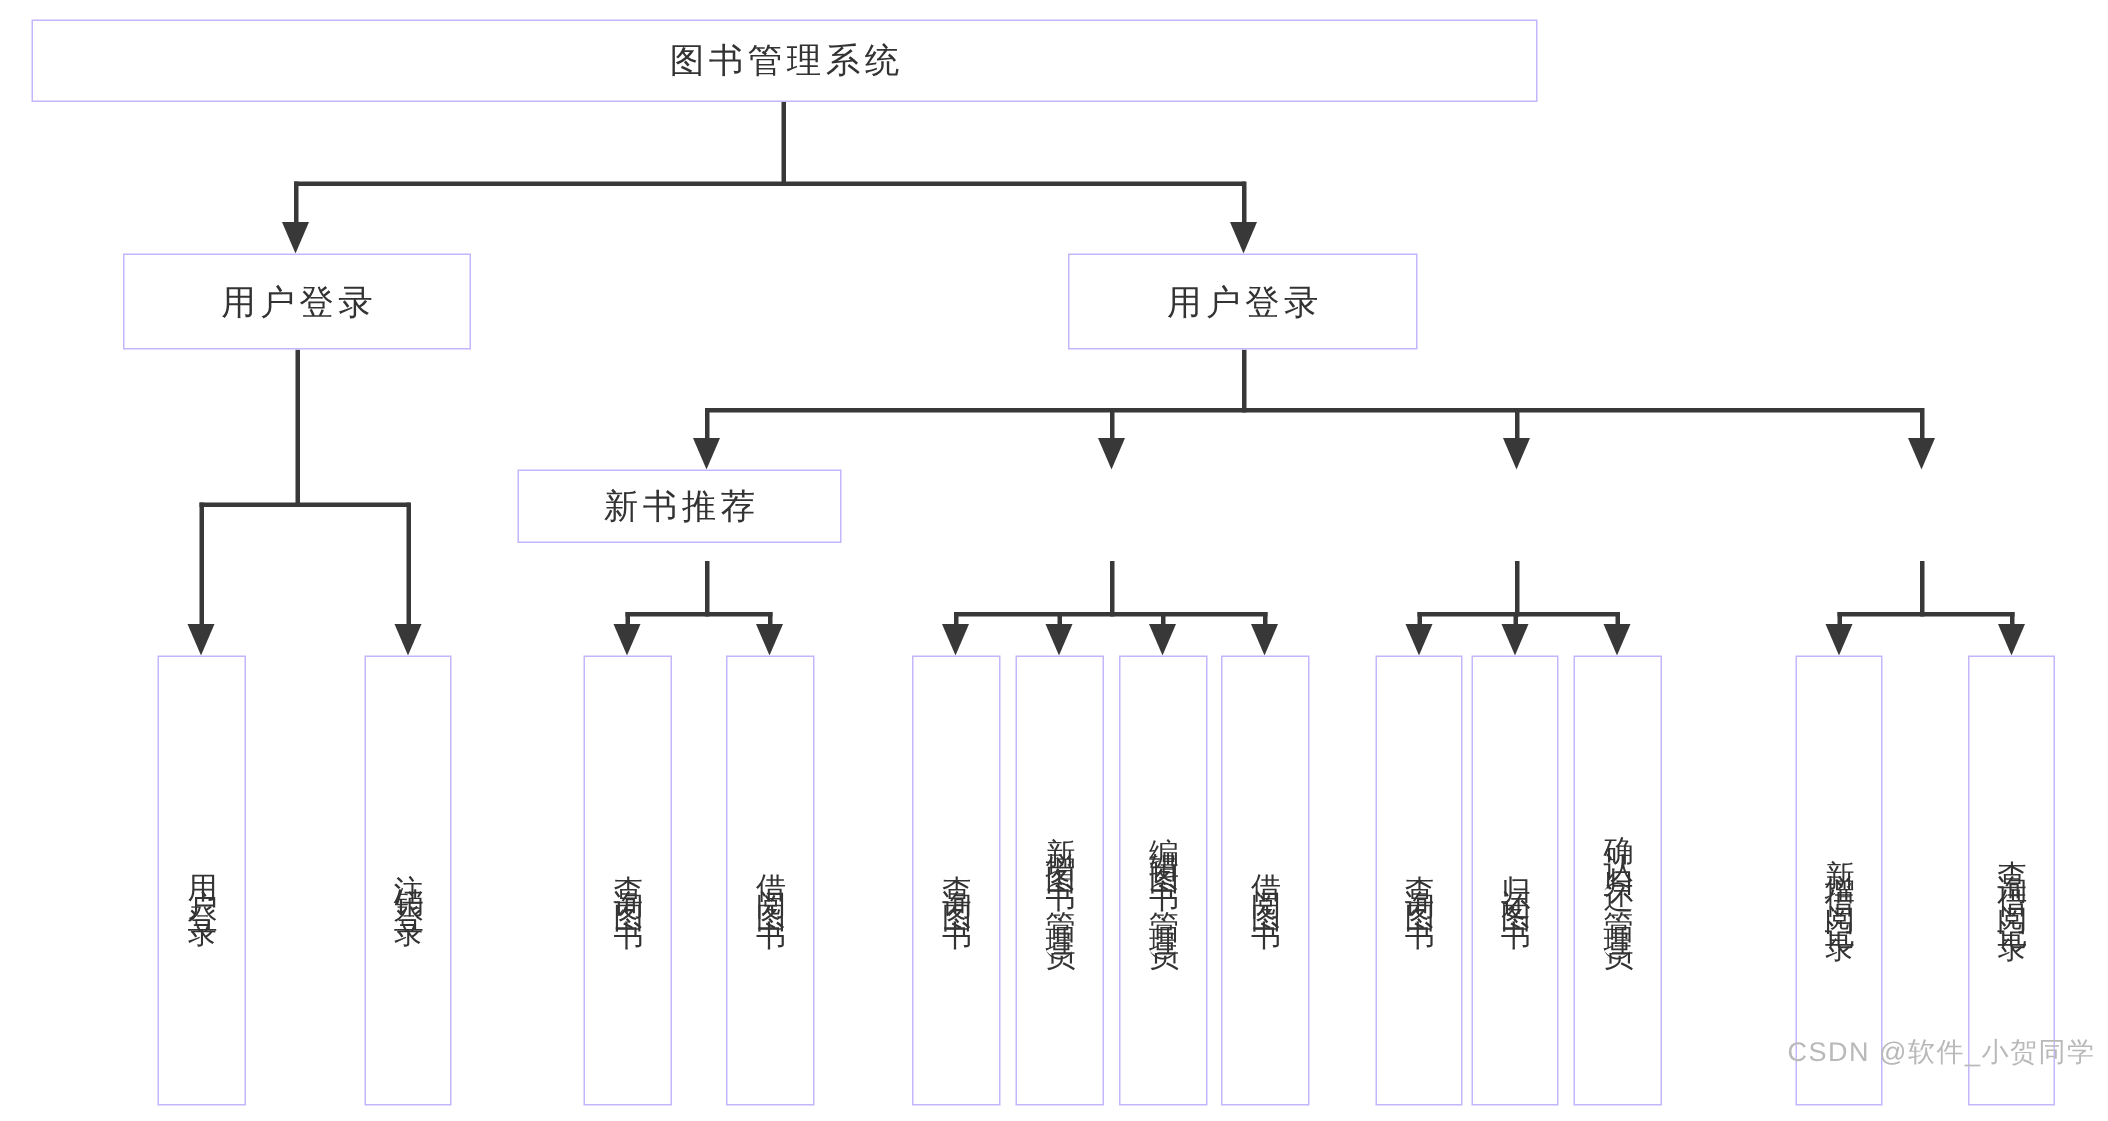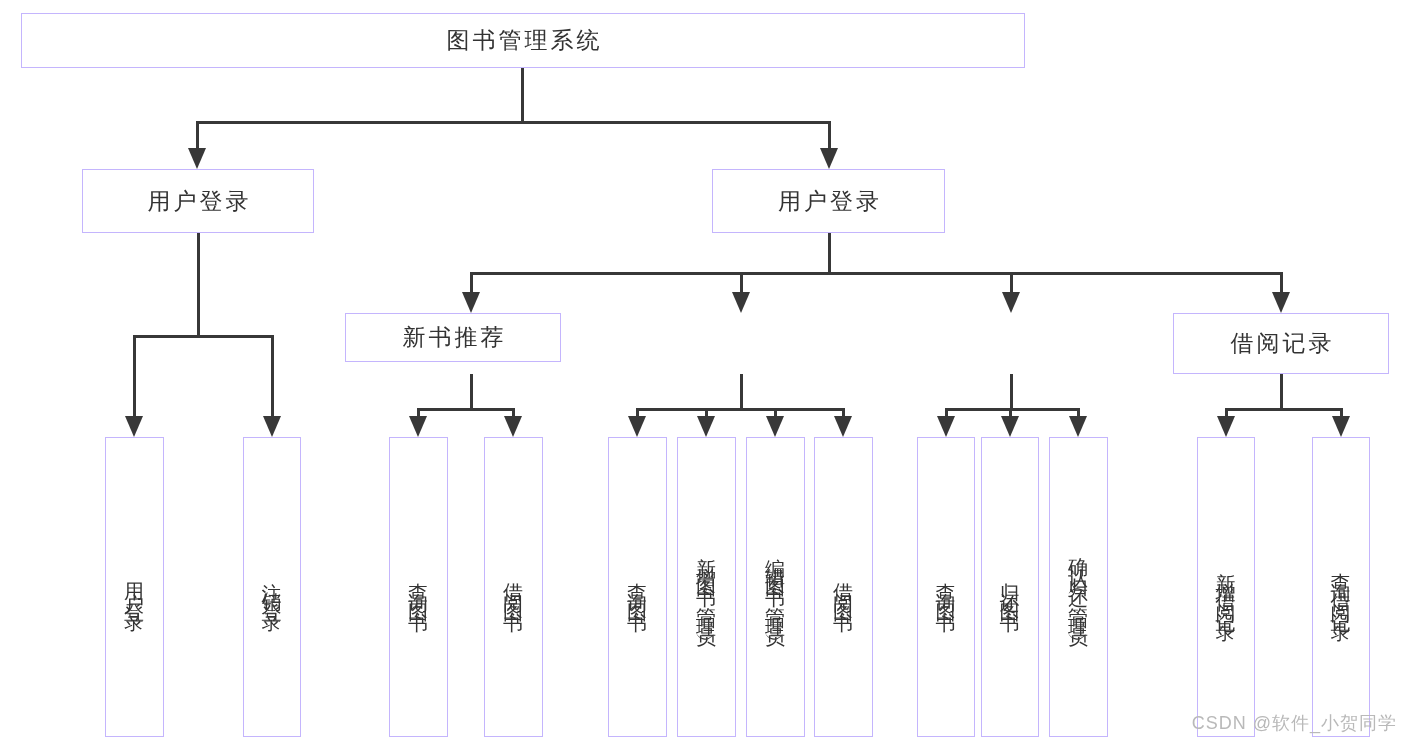--- a/index.html
+++ b/index.html
@@ -32,21 +32,21 @@
   .vl{position:absolute;width:3px;background:#383838;}
   .hl{position:absolute;height:3px;background:#383838;}
   .arr{
     position:absolute;width:0;height:0;
     border-left:9px solid transparent;
     border-right:9px solid transparent;
     border-top:21px solid #383838;
   }
   .watermark{
     position:absolute;
-    right:8px;top:711px;
+    right:8px;top:689px;
     font-size:18px;
     color:#b9b9b9;
     letter-spacing:1px;
     white-space:nowrap;
     z-index:5;
   }
 </style>
 </head>
 <body>
 
@@ -118,23 +118,20 @@
   <div class="box" style="left:82px;top:169px;width:232px;height:64px;">
     <span class="hlabel">用户登录</span>
   </div>
   <div class="box" style="left:712px;top:169px;width:233px;height:64px;">
     <span class="hlabel">用户登录</span>
   </div>
 
   <div class="box" style="left:345px;top:313px;width:216px;height:49px;">
     <span class="hlabel">新书推荐</span>
   </div>
-  <div class="box" style="left:1173px;top:313px;width:216px;height:61px;">
-    <span class="hlabel">借阅记录</span>
-  </div>
 
   <div class="box vbox" style="left:105px;top:437px;width:59px;height:300px;">
     <span class="vlabel">用户登录</span>
   </div>
   <div class="box vbox" style="left:243px;top:437px;width:58px;height:300px;">
     <span class="vlabel">注销登录</span>
   </div>
 
   <div class="box vbox" style="left:389px;top:437px;width:59px;height:300px;">
     <span class="vlabel">查询图书</span>

